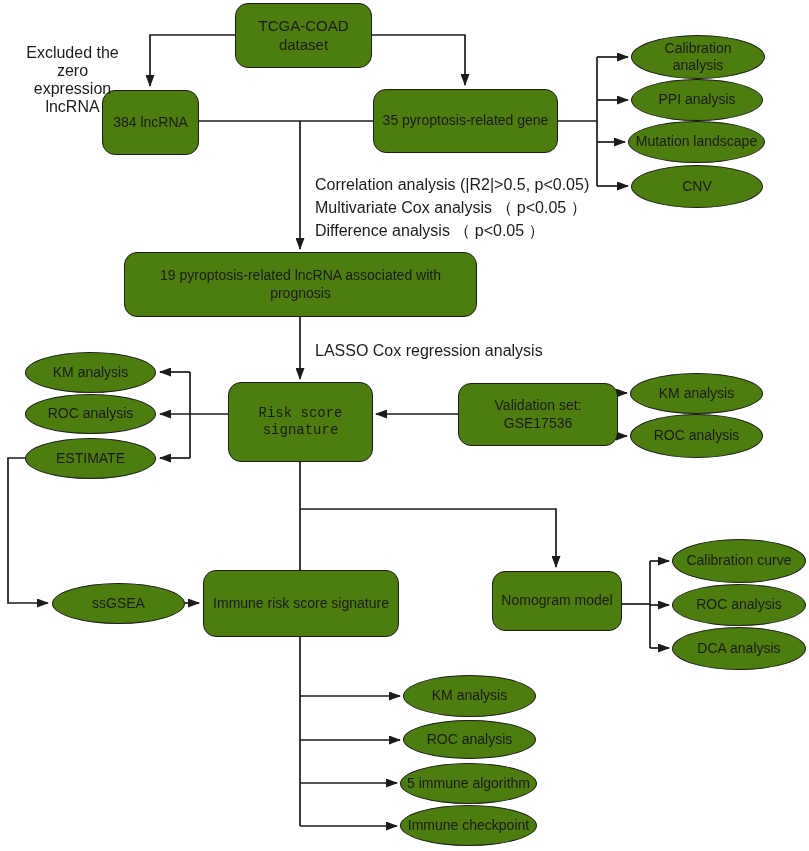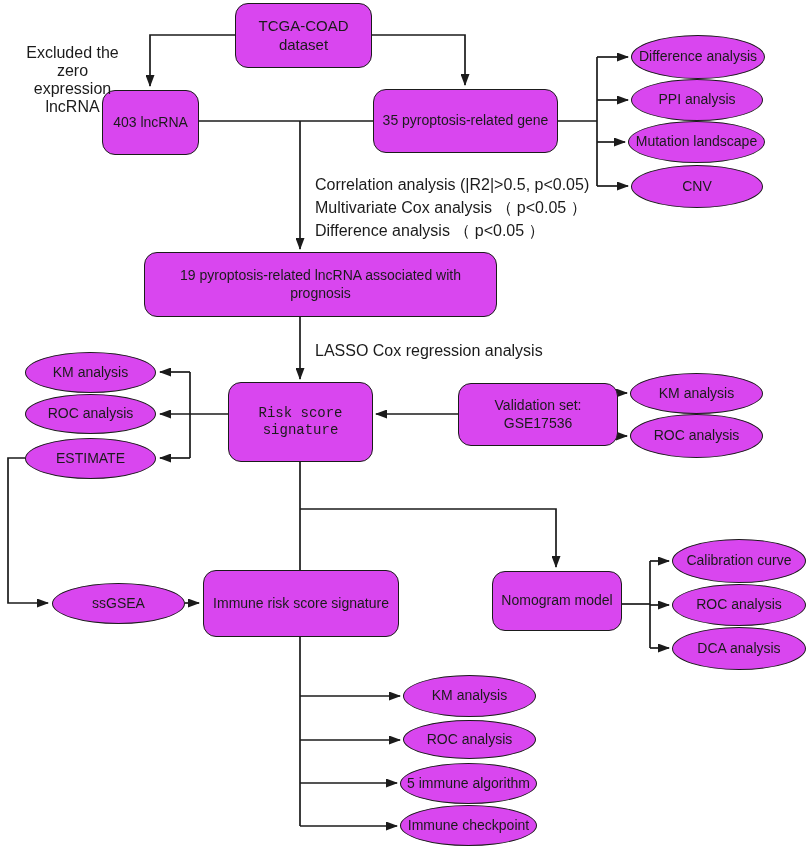--- a/index.html
+++ b/index.html
@@ -4,32 +4,32 @@
 <style>
   html,body{margin:0;padding:0;background:#ffffff;}
   .stage{
     position:relative;width:809px;height:851px;background:#ffffff;
     font-family:"Liberation Sans",sans-serif;color:#1b1b1b;overflow:hidden;
   }
   svg.wires{position:absolute;left:0;top:0;width:809px;height:851px;}
   svg.wires polyline,svg.wires line{fill:none;stroke:#1b1b1b;stroke-width:1.7px;}
   .node{
     position:absolute;display:flex;flex-direction:column;align-items:center;justify-content:center;
-    text-align:center;border:1.6px solid #1b1b1b;background:#d946ef;
+    text-align:center;border:1.6px solid #1b1b1b;background:#4d7c0f;
     font-size:14px;line-height:1.22;box-sizing:border-box;padding:2px 6px;
   }
   .rect{border-radius:13px;}
   .ellipse{border-radius:50%;}
   .note{position:absolute;font-size:16px;background:transparent;}
 
   
   .n-tcga{left:235px;top:3px;width:137px;height:65px;font-size:15px;}
   .n-534{left:102px;top:90px;width:97px;height:65px;}
   .n-35{left:373px;top:89px;width:185px;height:64px;}
-  .n-19{left:124px;top:252px;width:353px;height:65px;margin-left:20px;}
+  .n-19{left:124px;top:252px;width:353px;height:65px;}
   .n-risk{left:228px;top:382px;width:145px;height:80px;font-family:Liberation Mono, monospace;}
   .n-val{left:458px;top:383px;width:160px;height:63px;}
   .n-immune{left:203px;top:570px;width:196px;height:67px;}
   .n-nomo{left:492px;top:571px;width:130px;height:60px;}
 
   
   .e-diff{left:631px;top:35px;width:134px;height:44px;}
   .e-ppi{left:631px;top:79px;width:132px;height:42px;}
   .e-mut{left:628px;top:121px;width:137px;height:42px;}
   .e-cnv{left:631px;top:165px;width:132px;height:43px;}
@@ -105,32 +105,32 @@
     <polyline points="650,648 669,648" marker-end="url(#ah)"></polyline>
 
     <polyline points="300,637 300,826"></polyline>
     <polyline points="300,696 400,696" marker-end="url(#ah)"></polyline>
     <polyline points="300,740 400,740" marker-end="url(#ah)"></polyline>
     <polyline points="300,783 397,783" marker-end="url(#ah)"></polyline>
     <polyline points="300,826 397,826" marker-end="url(#ah)"></polyline>
   </svg>
 
   <div class="node rect n-tcga">TCGA-COAD dataset</div>
-  <div class="node rect n-534">403 lncRNA</div>
+  <div class="node rect n-534">384 lncRNA</div>
   <div class="node rect n-35">35 pyroptosis-related gene</div>
   <div class="node rect n-19">19 pyroptosis-related lncRNA associated with prognosis</div>
   <div class="node rect n-risk">Risk score signature</div>
   <div class="node rect n-val">
     <span>Validation set:</span>
     <span>GSE17536</span>
   </div>
   <div class="node rect n-immune">Immune risk score signature</div>
   <div class="node rect n-nomo">Nomogram model</div>
 
-  <div class="node ellipse e-diff">Difference analysis</div>
+  <div class="node ellipse e-diff">Calibration analysis</div>
   <div class="node ellipse e-ppi">PPI analysis</div>
   <div class="node ellipse e-cnv">CNV</div>
   <div class="node ellipse e-mut">Mutation landscape</div>
   <div class="node ellipse e-km-l">KM analysis</div>
   <div class="node ellipse e-roc-l">ROC analysis</div>
   <div class="node ellipse e-est">ESTIMATE</div>
   <div class="node ellipse e-km-r">KM analysis</div>
   <div class="node ellipse e-roc-r">ROC analysis</div>
   <div class="node ellipse e-cal">Calibration curve</div>
   <div class="node ellipse e-ssgsea">ssGSEA</div>

